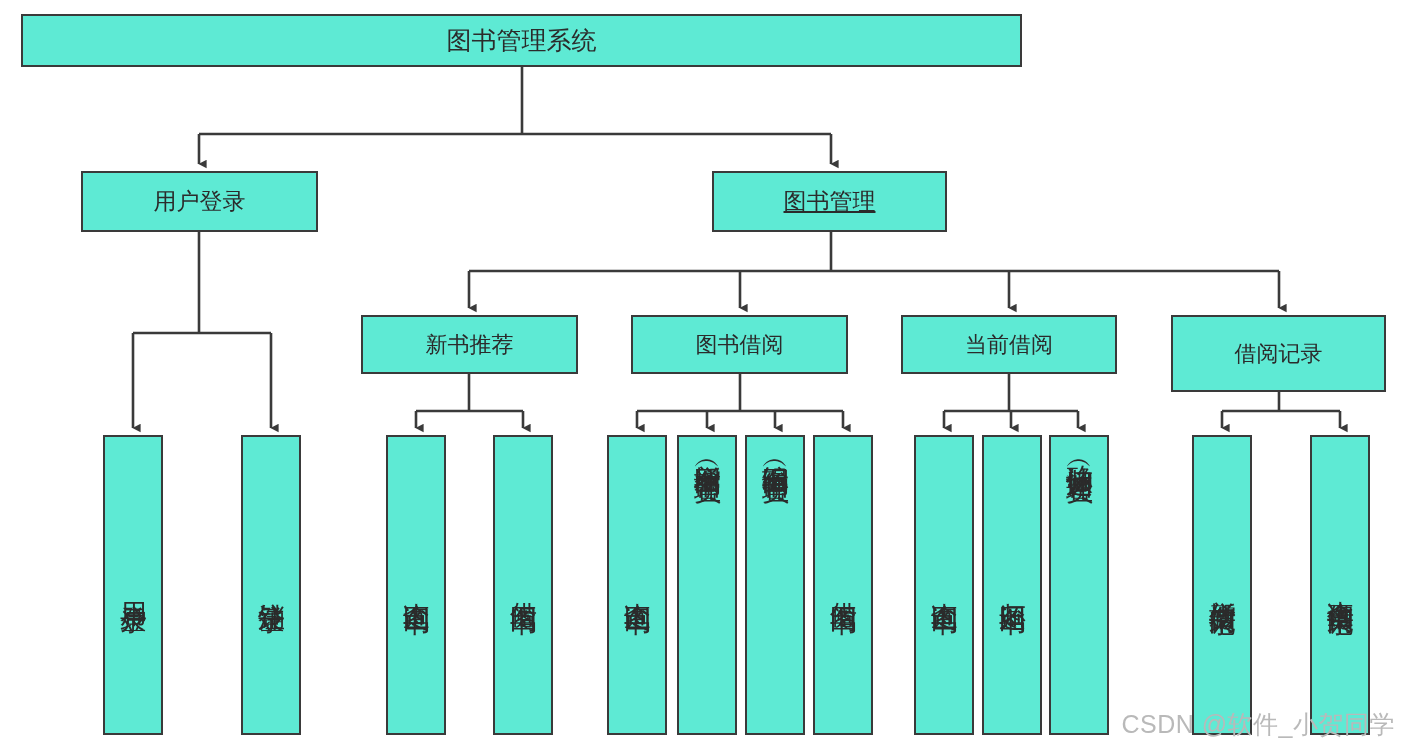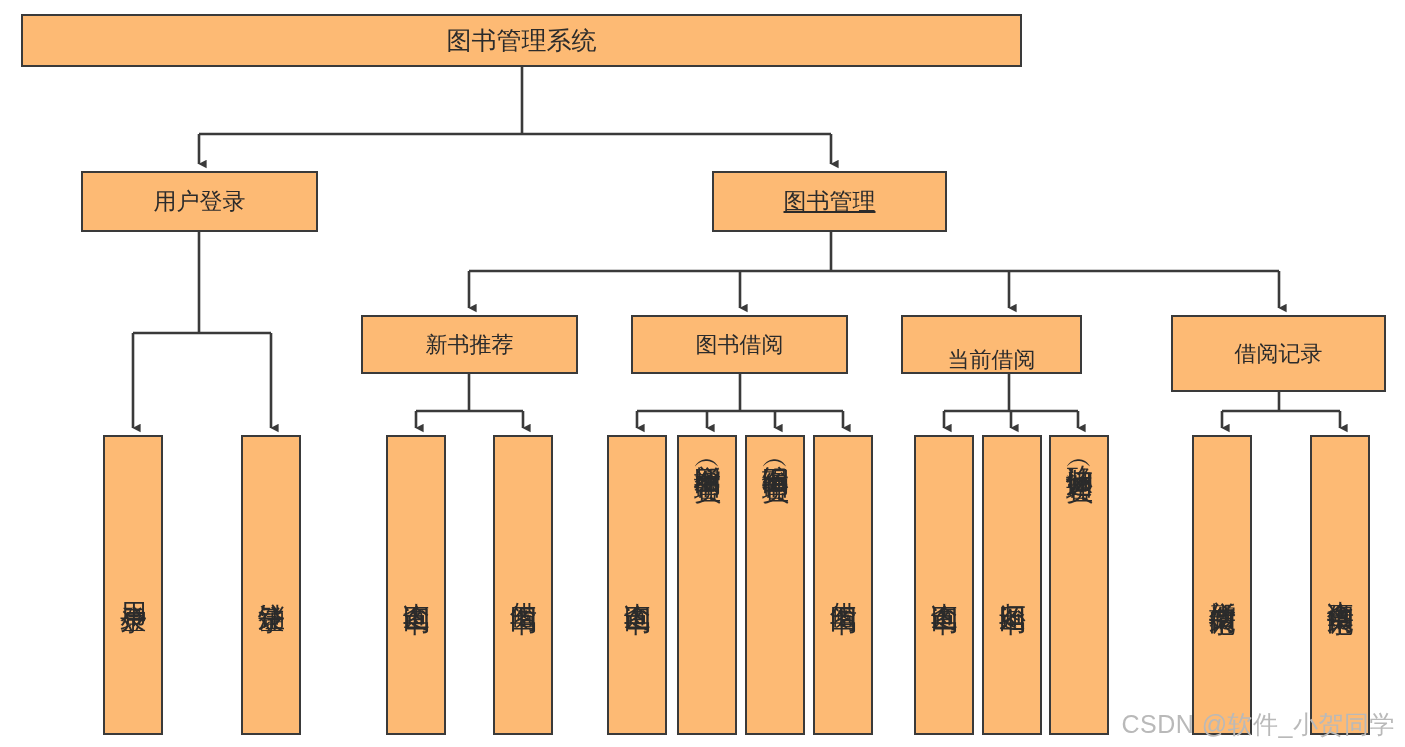--- a/index.html
+++ b/index.html
@@ -11,21 +11,21 @@
     overflow:hidden;
   }
   #canvas{position:relative;width:1405px;height:747px;}
 
   svg#wires{position:absolute;left:0;top:0;width:1405px;height:747px;}
 
   
   .node{
     position:absolute;
     box-sizing:border-box;
-    background:#fdba74;
+    background:#5eead4;
     border:2.5px solid #3a3a3a;
     display:flex;
     align-items:center;
     justify-content:center;
     color:#2b2b2b;
     z-index:2;
   }
   .node .lbl{
     display:block;
     text-align:center;
@@ -134,21 +134,21 @@
   </div>
 
   <div class="node lvl3" style="left:361px;top:315px;width:217px;height:59px;">
     <span class="lbl">新书推荐</span>
   </div>
 
   <div class="node lvl3" style="left:631px;top:315px;width:217px;height:59px;">
     <span class="lbl">图书借阅</span>
   </div>
 
-  <div class="node lvl3" style="left:901px;top:315px;width:181px;height:59px;align-items:flex-end;">
+  <div class="node lvl3" style="left:901px;top:315px;width:216px;height:59px;">
     <span class="lbl">当前借阅</span>
   </div>
 
   <div class="node lvl3" style="left:1171px;top:315px;width:215px;height:77px;">
     <span class="lbl">借阅记录</span>
   </div>
 
   <div class="node leaf center" style="left:103px;top:435px;width:60px;height:300px;">
     <span class="lbl">用户登录</span>
   </div>

